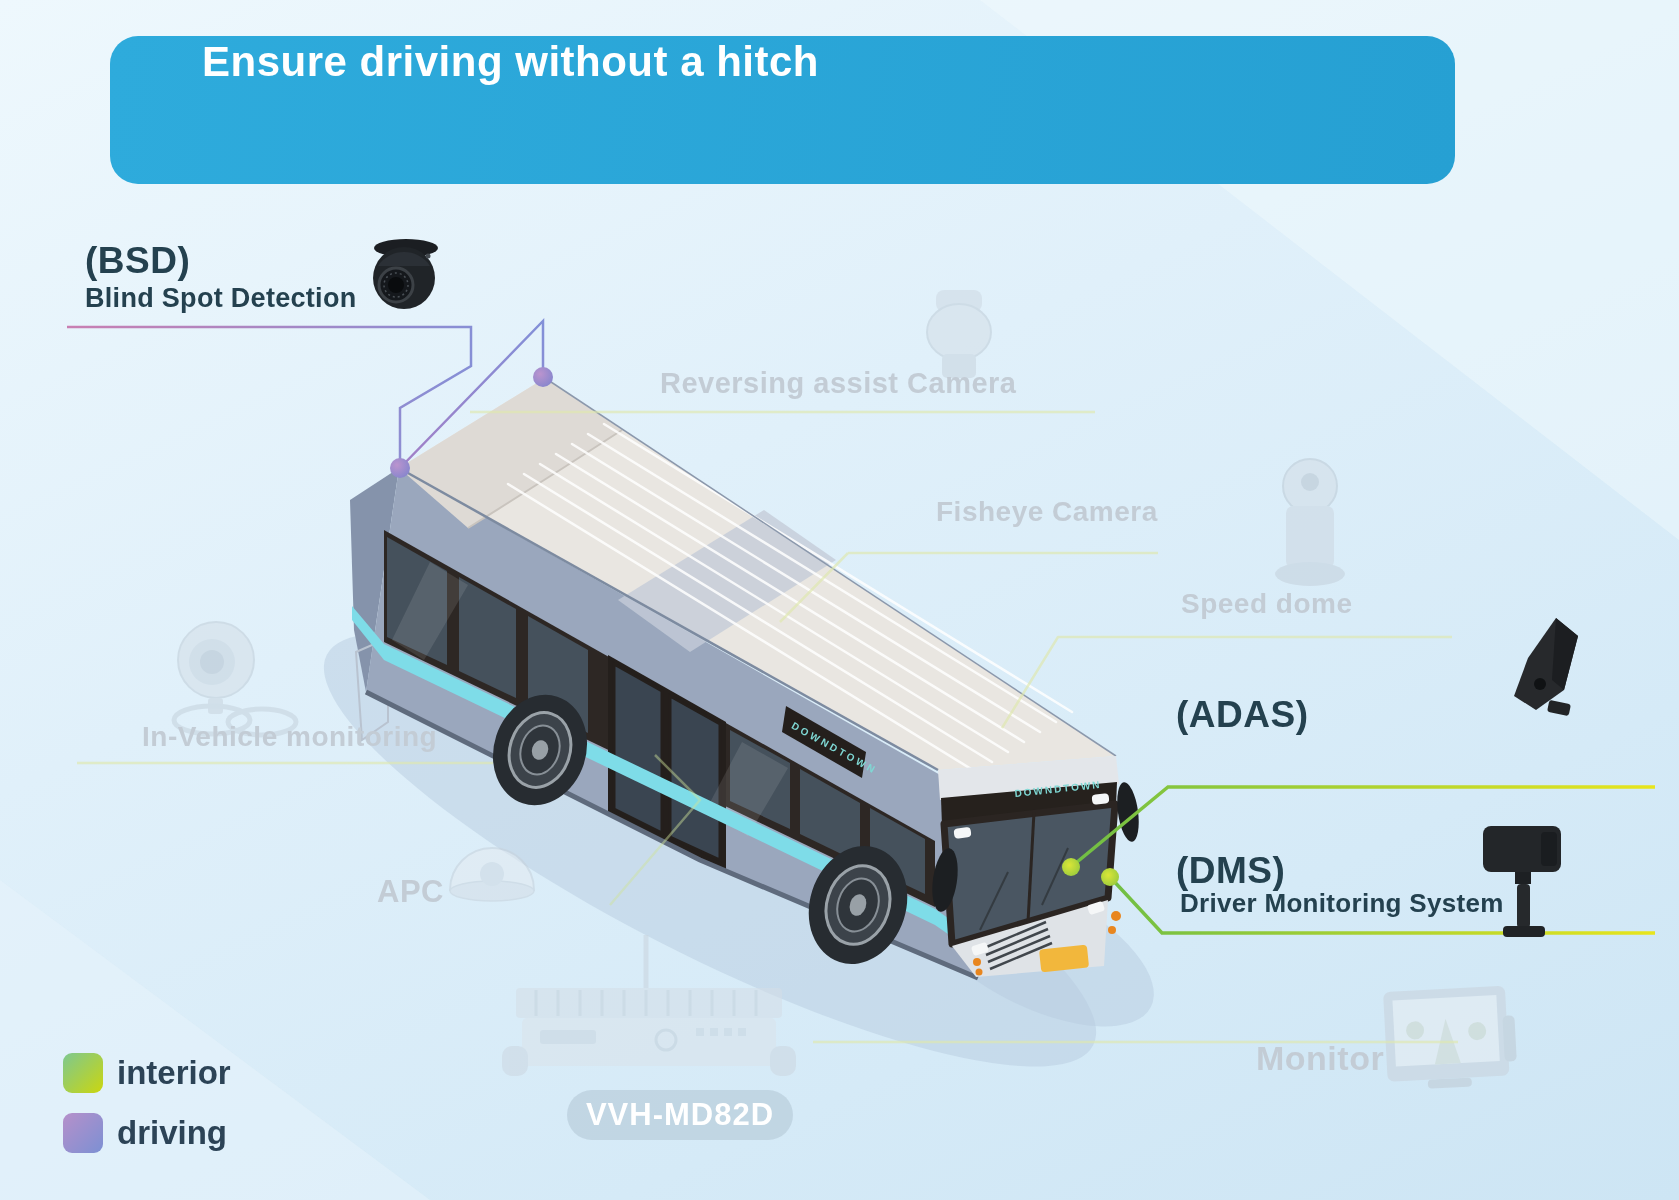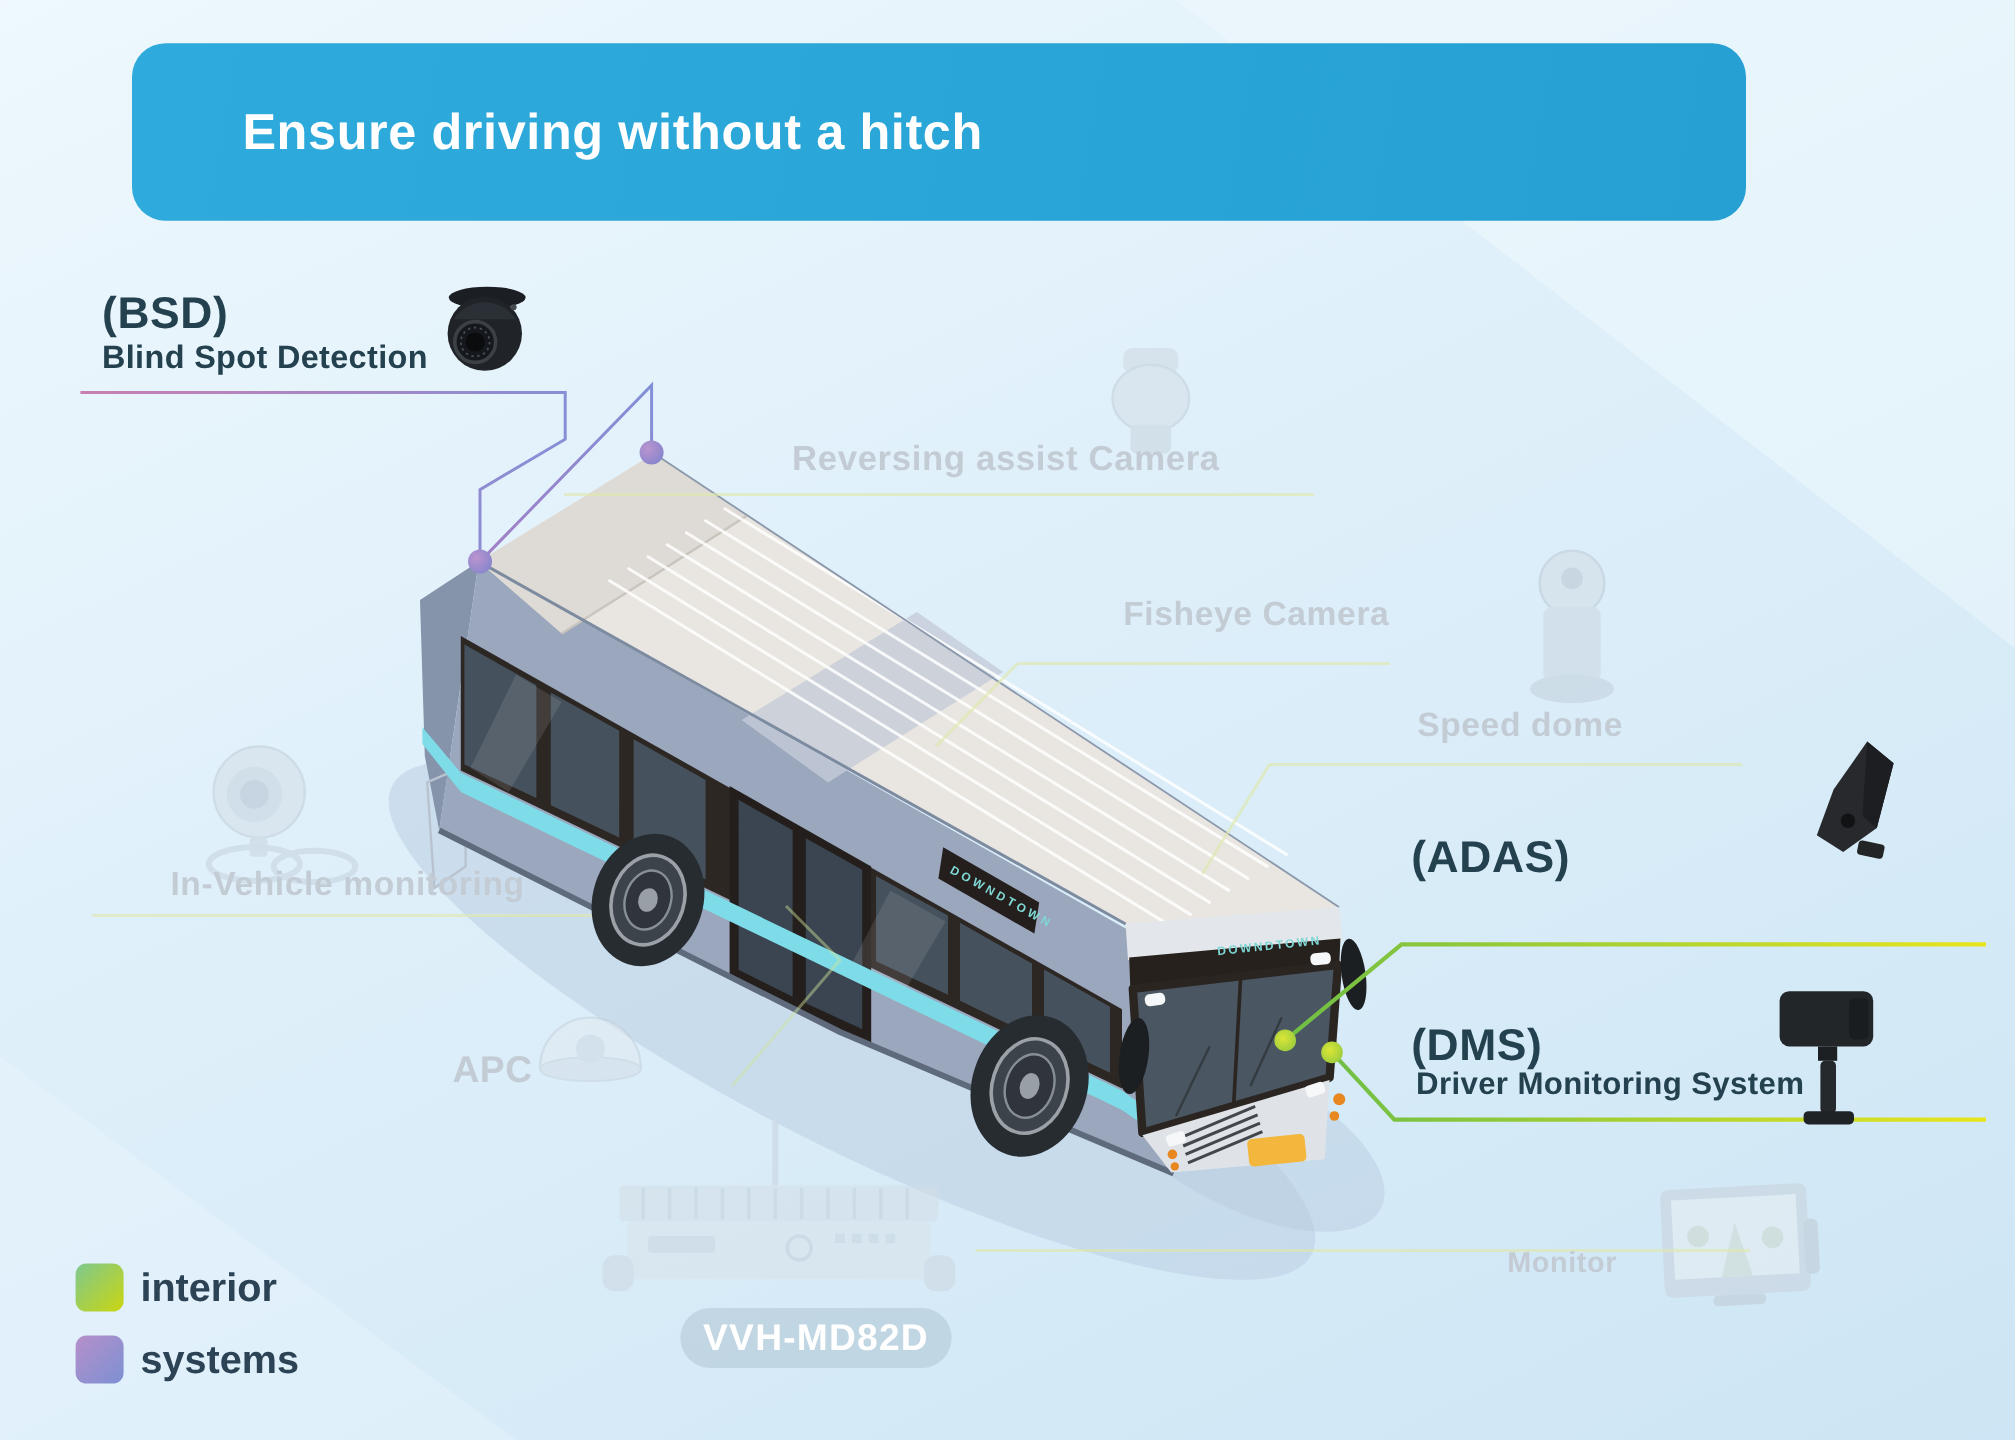--- a/index.html
+++ b/index.html
@@ -4,21 +4,21 @@
 <style>
   html,body{margin:0;padding:0;background:#cfe6f4;}
   #stage{position:relative;width:1679px;height:1200px;overflow:hidden;
     font-family:"Liberation Sans",sans-serif;
     background:linear-gradient(155deg,#eef8fd 0%,#e0f0fa 40%,#d5eaf7 75%,#cde5f4 100%);}
   .abs{position:absolute;}
   svg.scene{position:absolute;left:0;top:0;}
   
   .banner{left:110px;top:36px;width:1345px;height:148px;border-radius:28px;
     background:linear-gradient(100deg,#2eabdc,#26a0d3);
-    display:flex;flex-direction:column;justify-content:center;
+    display:flex;flex-direction:column;justify-content:space-between;
     padding-left:92px;box-sizing:border-box;}
   .banner span{color:#ffffff;font-size:42px;font-weight:700;line-height:1.26;letter-spacing:.5px;}
   
   .abbr{color:#24414f;font-size:37px;font-weight:600;letter-spacing:.5px;margin-top:12px;}
   .cname{color:#24414f;font-size:26px;font-weight:700;letter-spacing:.3px;}
   
   .faded{color:#c3ccd5;font-weight:700;letter-spacing:.5px;}
   
   .lg-row{display:flex;align-items:center;gap:14px;}
   .lg-swatch{width:40px;height:40px;border-radius:9px;display:inline-block;}
@@ -290,31 +290,31 @@
   <div class="abs abbr" style="left:1176px;top:682px;">(ADAS)</div>
 
   <div class="abs abbr" style="left:1176px;top:838px;">(DMS)</div>
   <div class="abs cname" style="left:1180px;top:888px;">Driver Monitoring System</div>
 
   <div class="abs faded" style="left:660px;top:367px;font-size:29px;">Reversing assist Camera</div>
   <div class="abs faded" style="left:936px;top:496px;font-size:28px;">Fisheye Camera</div>
   <div class="abs faded" style="left:1181px;top:588px;font-size:28px;">Speed dome</div>
   <div class="abs faded" style="left:142px;top:721px;font-size:28px;">In-Vehicle monitoring</div>
   <div class="abs faded" style="left:377px;top:874px;font-size:31px;">APC</div>
-  <div class="abs faded" style="left:1256px;top:1039px;font-size:24px;">Monitor</div>
+  <div class="abs faded" style="left:1256px;top:1039px;font-size:34px;">Monitor</div>
 
   <div class="abs dest side">DOWNDTOWN</div>
   <div class="abs dest front">DOWNDTOWN</div>
 
   <div class="abs pill">
     <span>VVH-MD82D</span>
   </div>
 
   <div class="abs lg-row" style="left:63px;top:1053px;">
     <span class="lg-swatch" style="background:linear-gradient(135deg,#7dc890,#cbd60f)"></span>
     <span class="lg-label">interior</span>
   </div>
   <div class="abs lg-row" style="left:63px;top:1113px;">
     <span class="lg-swatch" style="background:linear-gradient(135deg,#b690ca,#7c90d3)"></span>
-    <span class="lg-label">systems</span>
+    <span class="lg-label">driving</span>
   </div>
 
 </div>
 
 </body></html>

